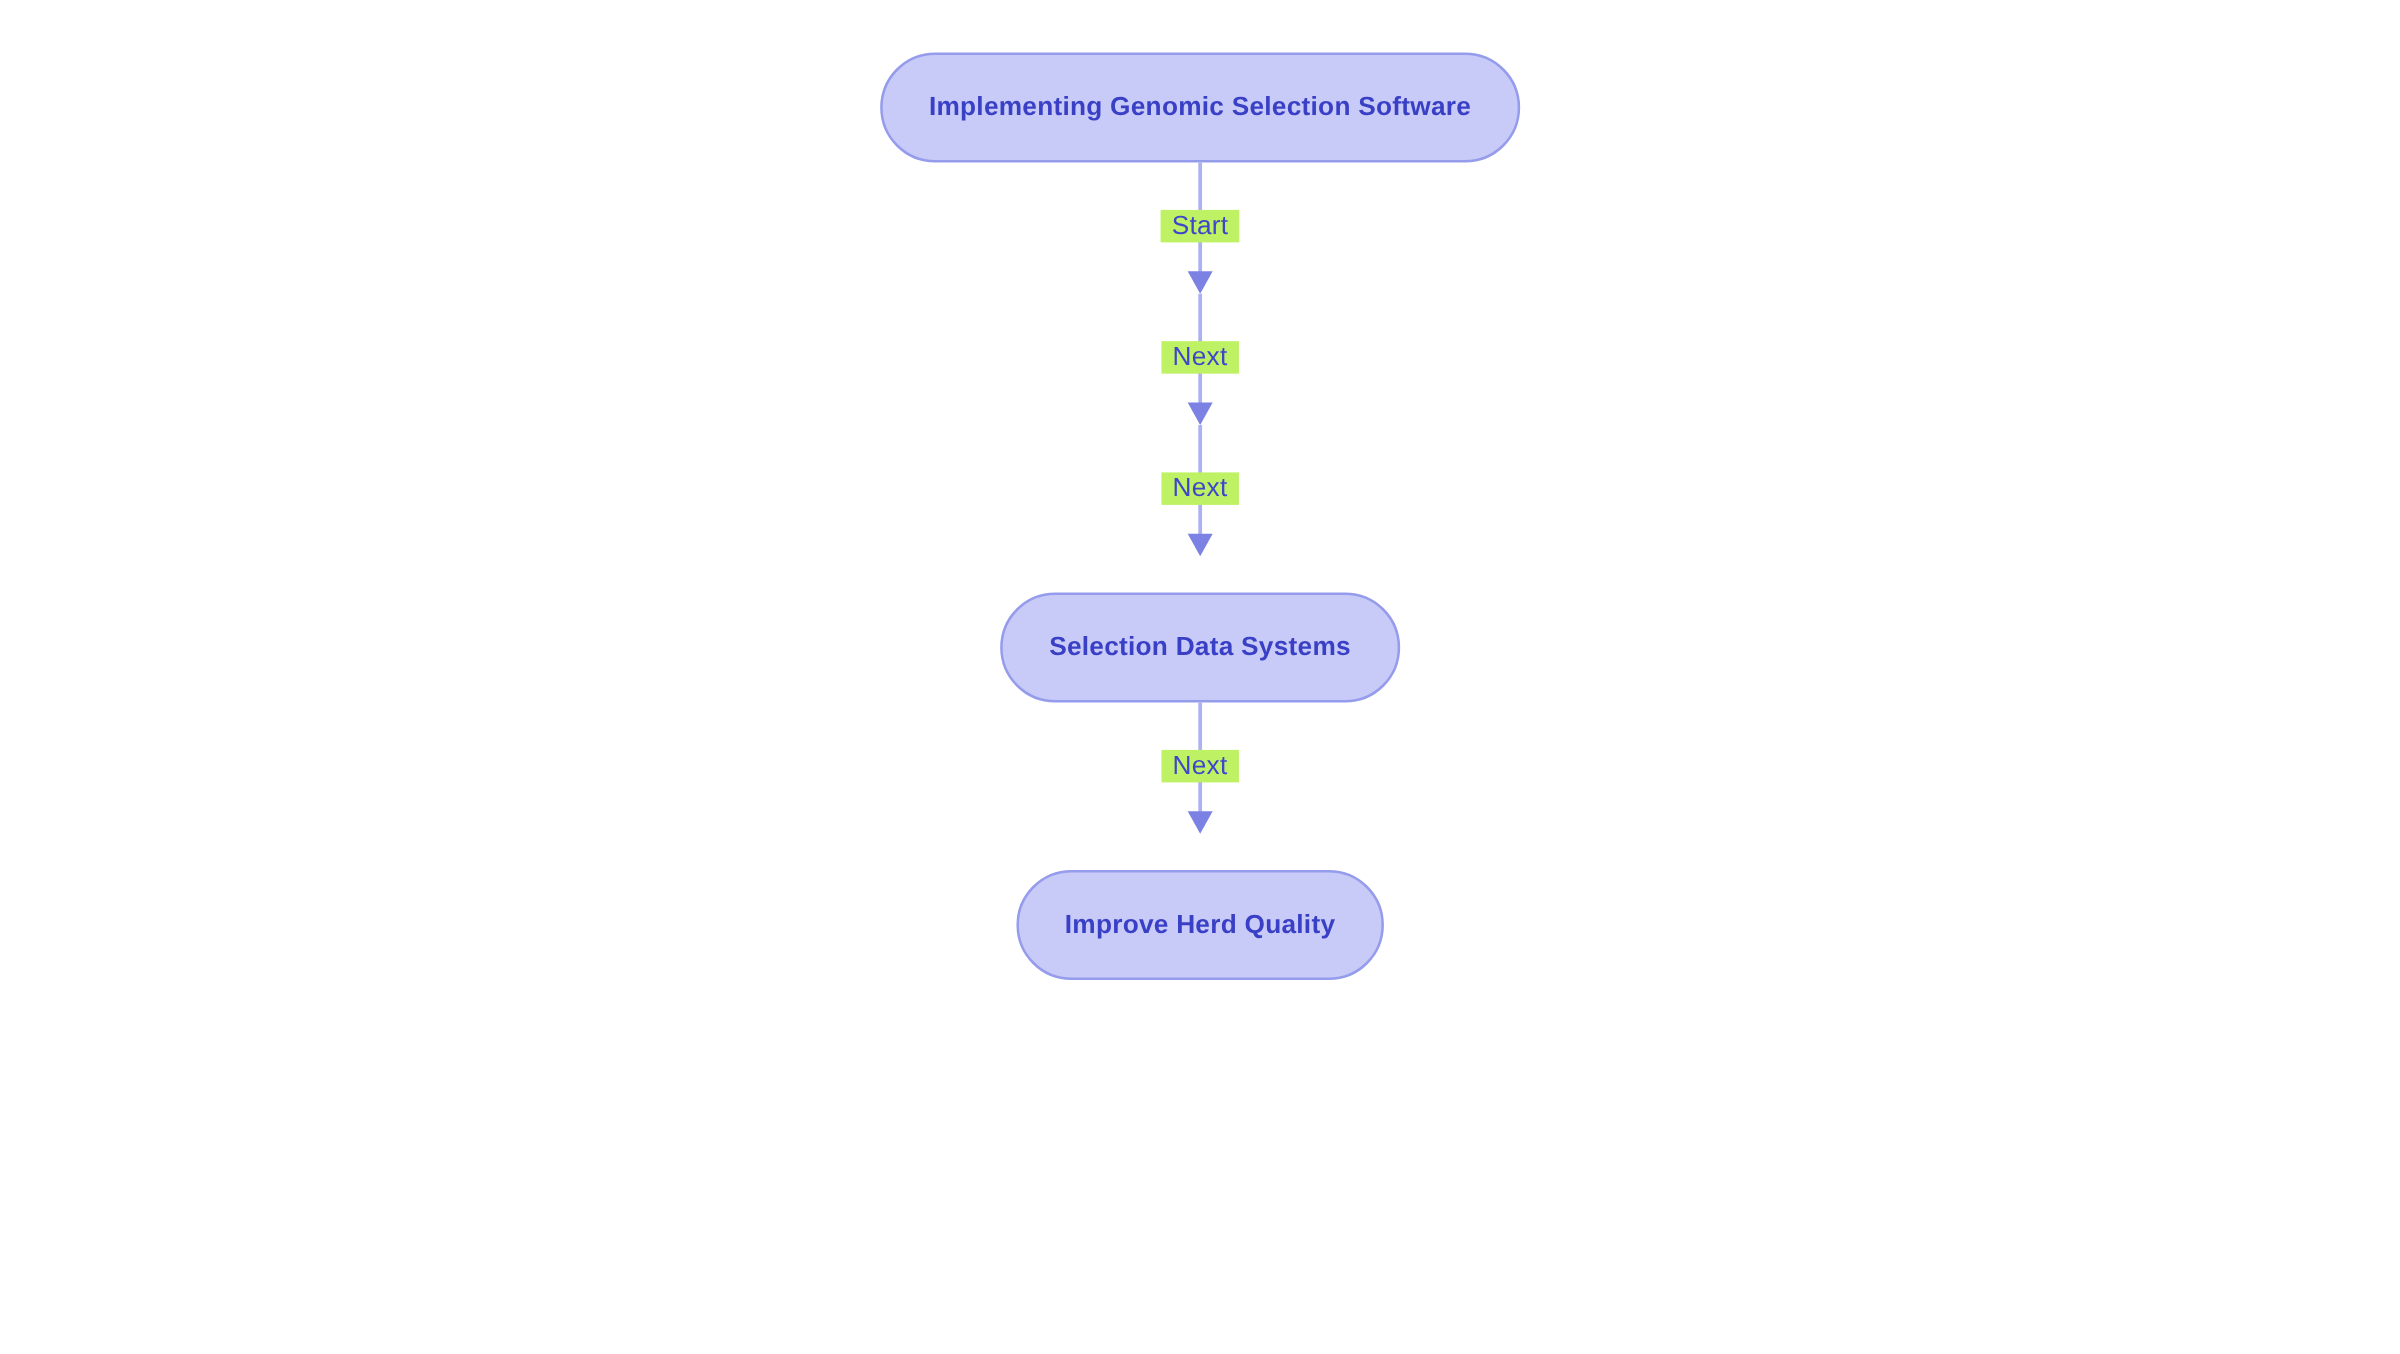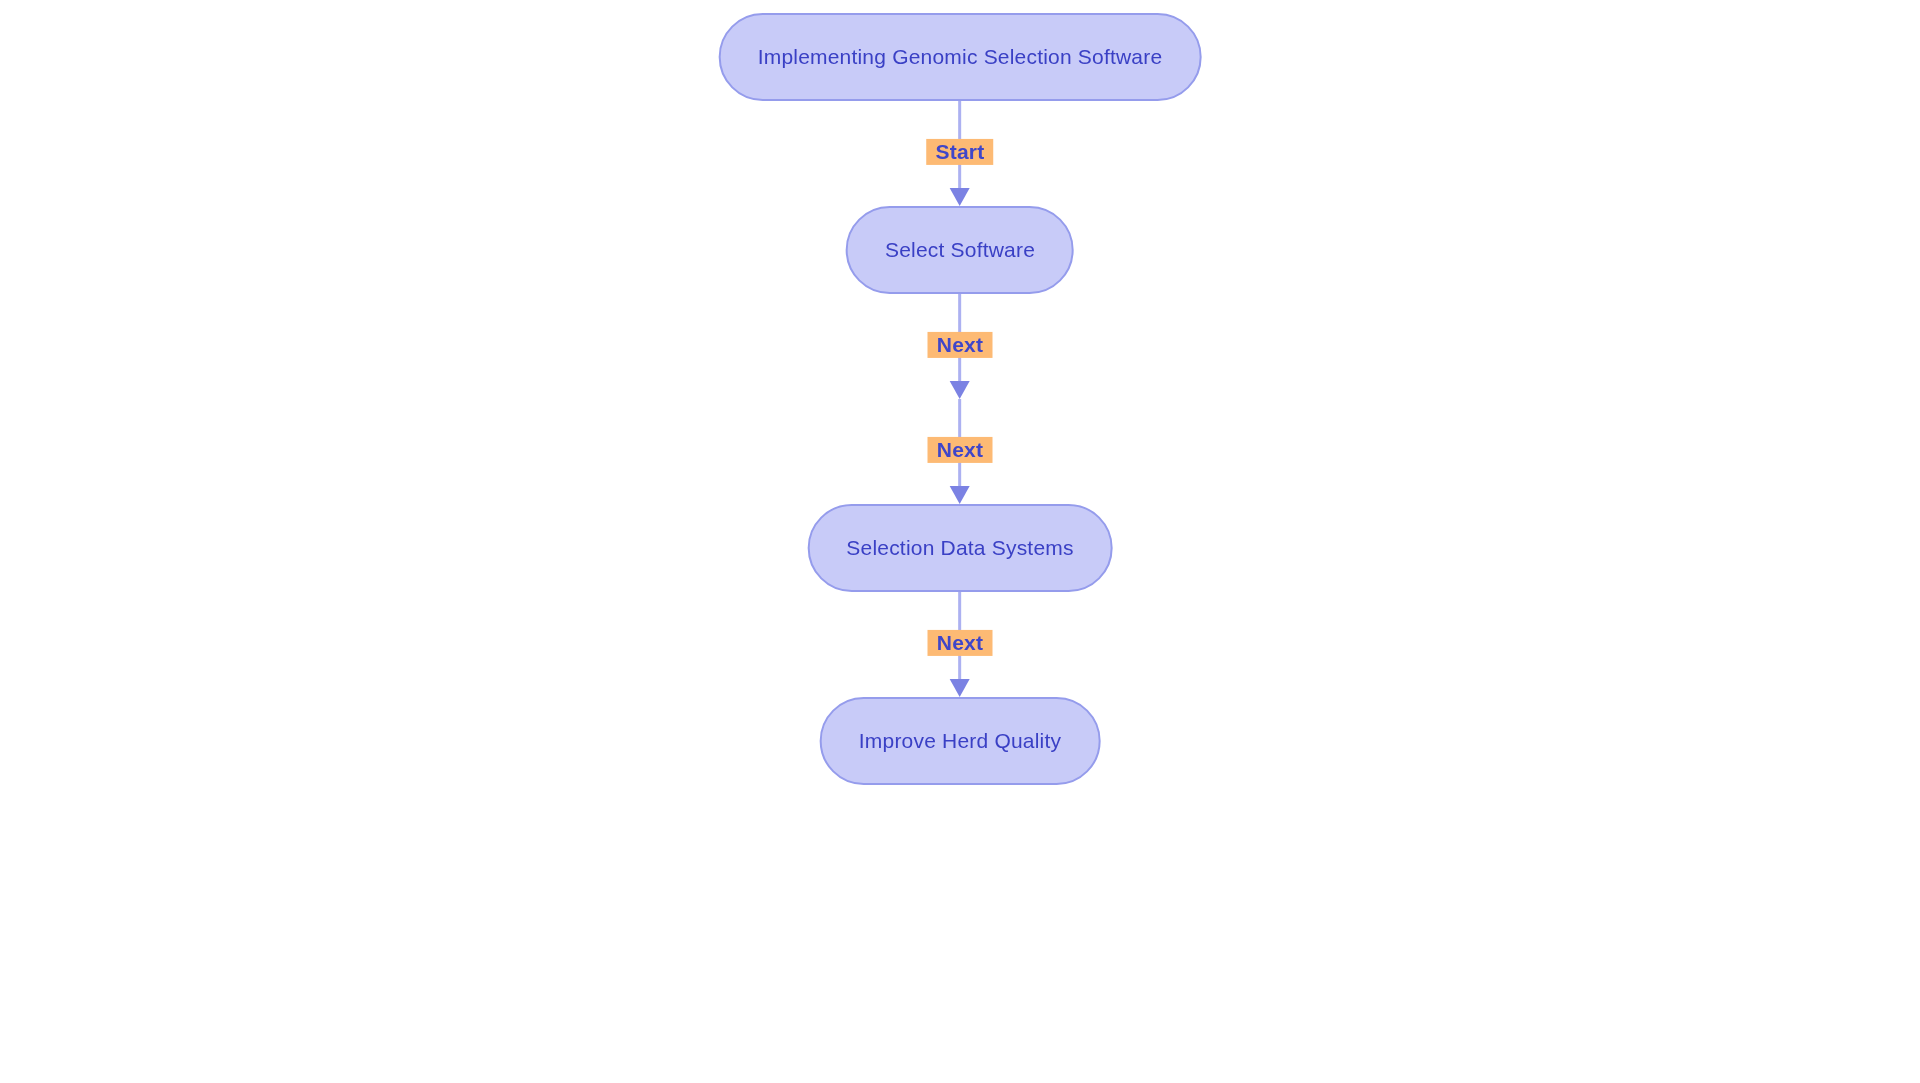--- a/index.html
+++ b/index.html
@@ -29,23 +29,24 @@
     height: 88px;
     padding: 0 37px;
     display: flex;
     align-items: center;
     justify-content: center;
     background: #c8cbf8;
     border: 2px solid #959cec;
     border-radius: 44px;
     color: #3a40c5;
     font-size: 21px;
-    font-weight: 400;
+    font-weight: 700;
     letter-spacing: 0.2px;
     white-space: nowrap;
+    margin-top: 29px;
   }
   .edge {
     position: relative;
     height: 105px;
     width: 260px;
     flex: 0 0 105px;
   }
   .edge-line {
     position: absolute;
     left: 50%;
@@ -64,44 +65,43 @@
     height: 0;
     border-left: 10px solid transparent;
     border-right: 10px solid transparent;
     border-top: 18px solid #7b82e3;
   }
   .edge-label {
     position: absolute;
     left: 50%;
     top: 50%;
     transform: translate(-50%, -58%);
-    background: #fdba74;
+    background: #bef264;
     padding: 1px 9px;
     color: #3f46c9;
     font-size: 21px;
-    font-weight: 700;
+    font-weight: 400;
     letter-spacing: 0.2px;
     white-space: nowrap;
   }
 </style>
 </head>
 <body>
 
 <div class="canvas">
   <div class="flow">
 
     <div class="node">Implementing Genomic Selection Software</div>
 
     <div class="edge">
       <div class="edge-line"></div>
       <div class="edge-arrow"></div>
       <div class="edge-label">Start</div>
     </div>
 
-    <div class="node">Select Software</div>
 
     <div class="edge">
       <div class="edge-line"></div>
       <div class="edge-arrow"></div>
       <div class="edge-label">Next</div>
     </div>
 
 
     <div class="edge">
       <div class="edge-line"></div>

